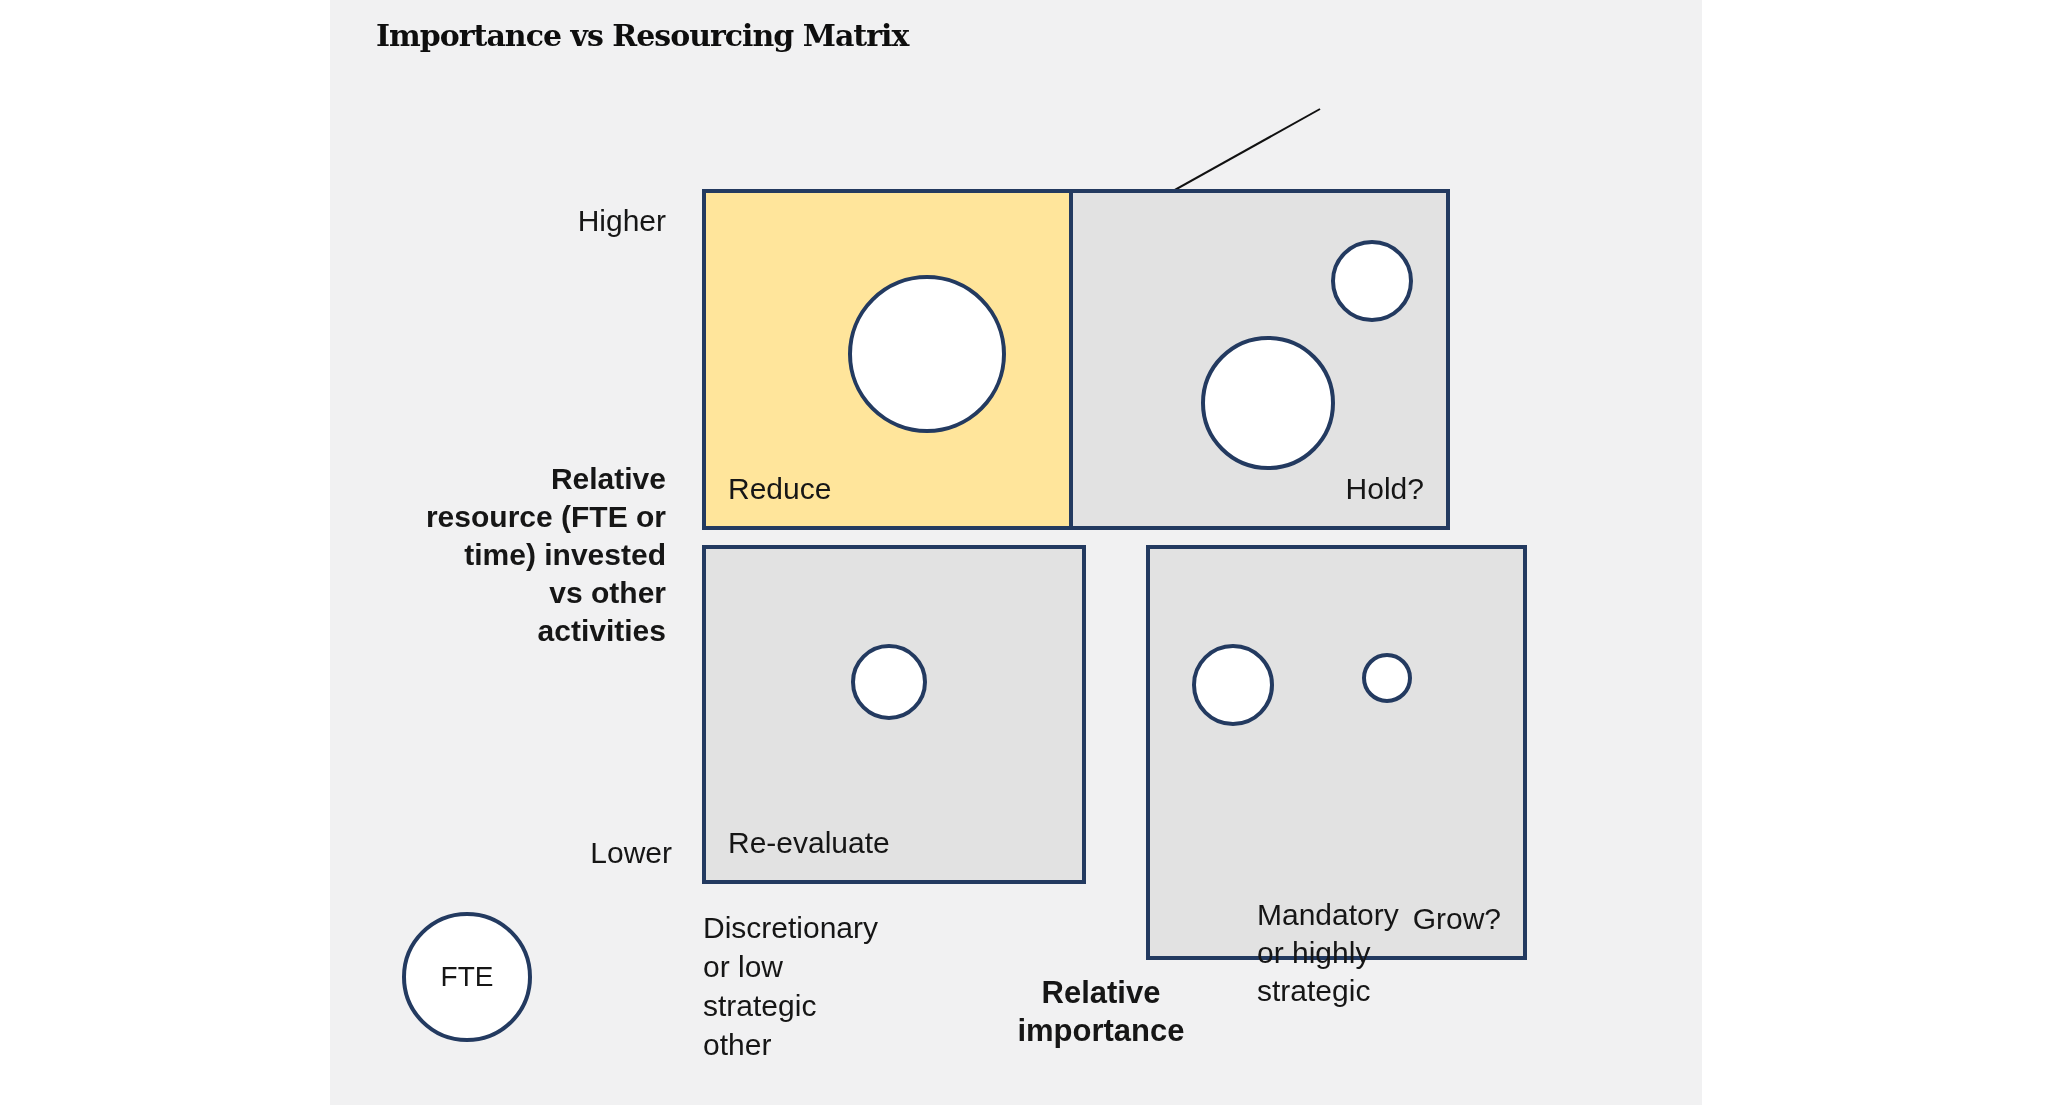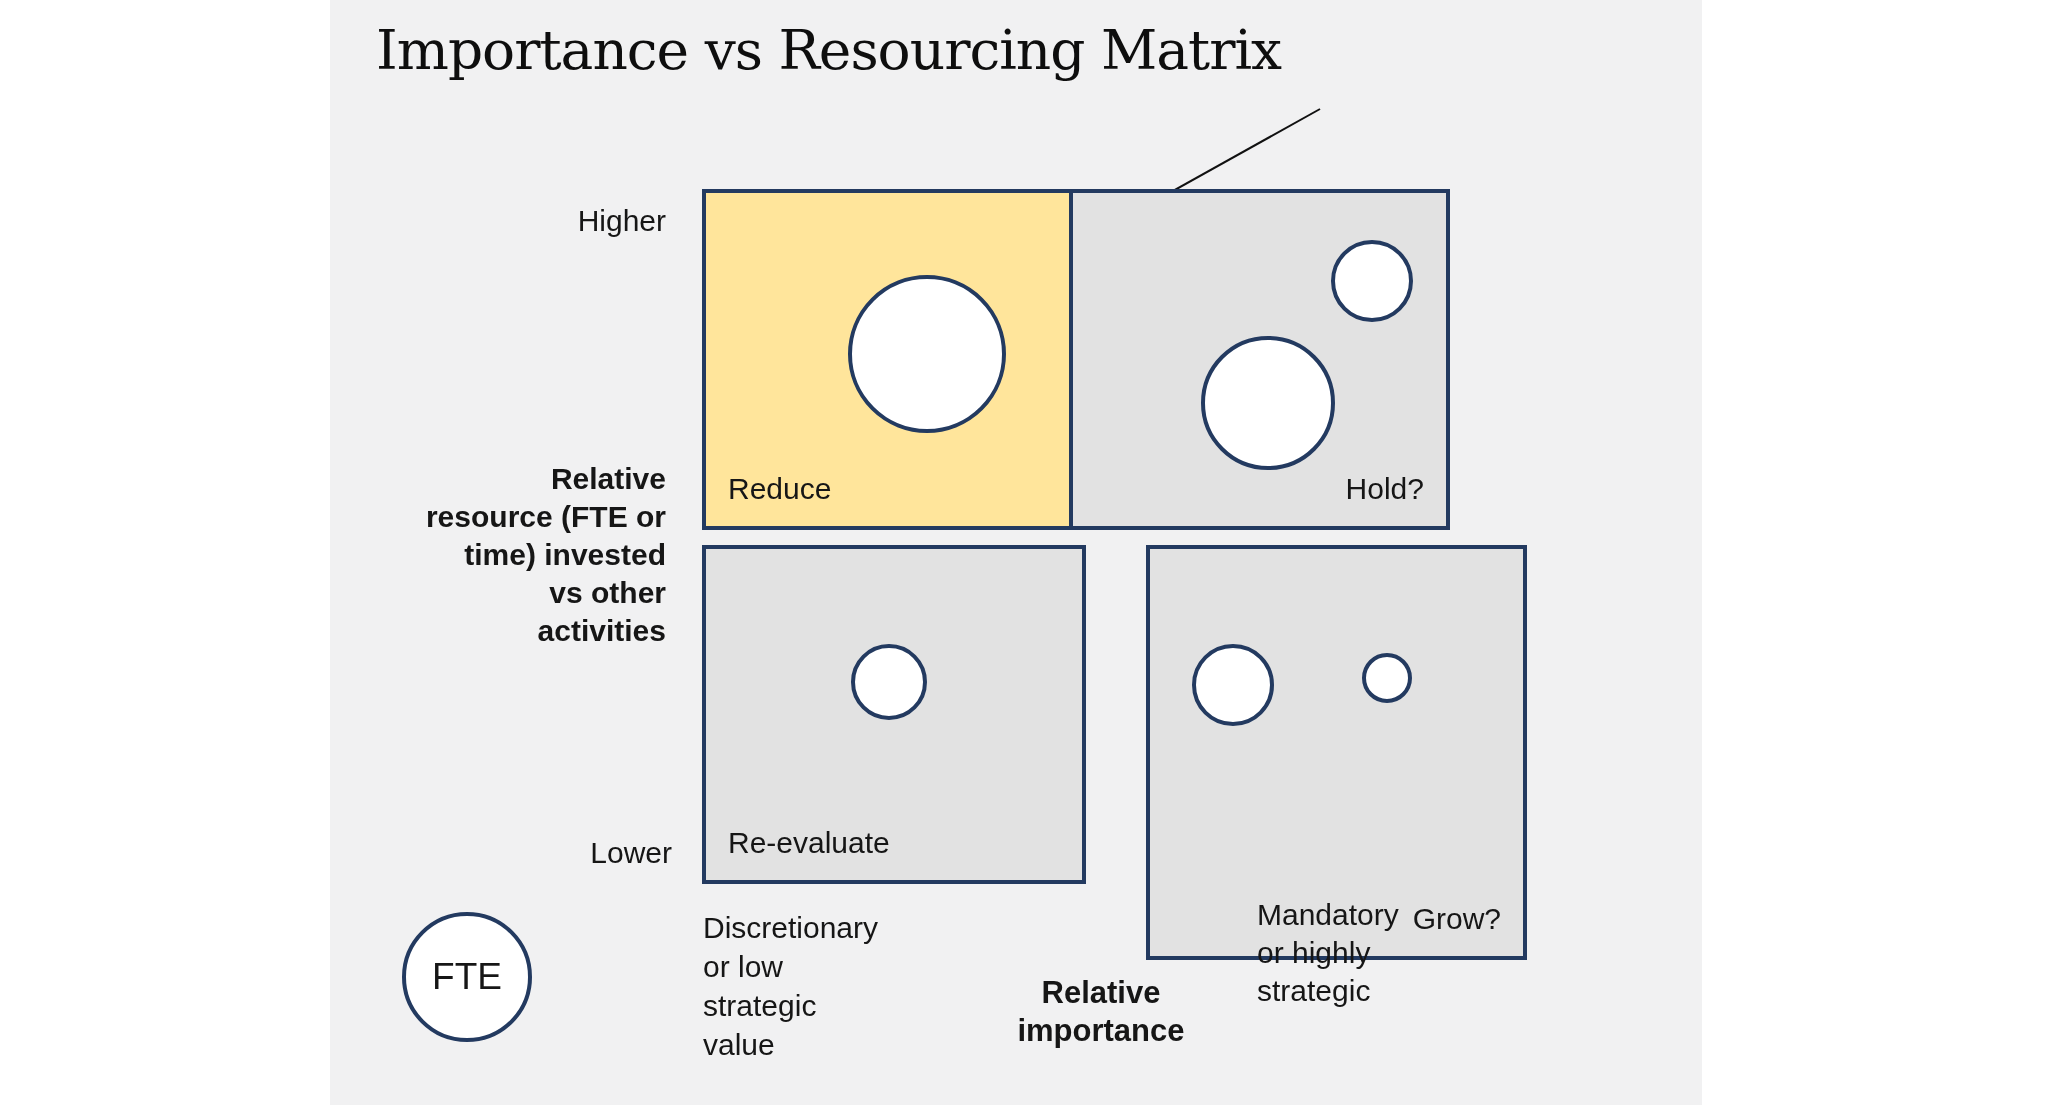--- a/index.html
+++ b/index.html
@@ -1,21 +1,21 @@
 <!DOCTYPE html>
 <html><head>
 <meta charset="utf-8">
 <style>
   html,body { margin:0; padding:0; background:#ffffff; }
   .page { position:relative; width:2048px; height:1105px; background:#ffffff; overflow:hidden;
           font-family:"Liberation Sans", sans-serif; }
   .canvas { position:absolute; left:330px; top:0; width:1372px; height:1105px; background:#f1f1f2; }
 
   .title { position:absolute; left:46px; top:18px; font-family:"DejaVu Serif", serif;
-           font-weight:normal; font-size:55px; color:#0e0e0e; letter-spacing:-1px; white-space:nowrap; }
+           font-weight:bold; font-size:30px; color:#0e0e0e; letter-spacing:-1px; white-space:nowrap; }
 
   .annotation { position:absolute; left:1010px; top:18px; font-size:30px; line-height:41px;
                 color:#161616; white-space:pre-line; }
 
   svg.arrow { position:absolute; left:0; top:0; width:1372px; height:1105px; pointer-events:none; }
 
   .quad { position:absolute; border:4px solid #233a60; box-sizing:border-box;padding-left:25px; }
   #quad-reduce     { left:372px; top:189px; width:384px; height:341px; }
   #quad-hold       { left:739px; top:189px; width:381px; height:341px; }
   #quad-reevaluate { left:372px; top:545px; width:384px; height:339px; }
@@ -35,21 +35,21 @@
              line-height:38px; white-space:pre-line; }
   #x-low   { left:373px; top:908px; line-height:39px; white-space:pre-line; }
   #x-title { left:671px; width:200px; text-align:center; top:974px; font-weight:bold;
              font-size:31px; line-height:38px; white-space:pre-line; }
   #x-high  { left:927px; width:201px; top:896px; line-height:38px;
              white-space:pre-line; }
 
   .legend-circle { position:absolute; left:72px; top:912px; width:130px; height:130px;
                    border-radius:50%; background:#ffffff; border:4px solid #233a60;
                    box-sizing:border-box; display:flex; align-items:center; justify-content:center;
-                   font-size:37px; color:#161616; }
+                   font-size:28px; color:#161616; }
 </style>
 </head>
 <body>
 
 <div class="page">
   <div class="canvas">
 
     <div class="title">Importance vs Resourcing Matrix</div>
 
 
@@ -88,21 +88,21 @@
     <div class="axis-label" id="y-low">Lower</div>
     <div class="axis-label" id="y-title">Relative
 resource (FTE or
 time) invested
 vs other
 activities</div>
 
     <div class="axis-label" id="x-low">Discretionary
 or low
 strategic
-value</div>
+other</div>
     <div class="axis-label" id="x-title">Relative
 importance</div>
     <div class="axis-label" id="x-high">Mandatory
 or highly
 strategic</div>
 
     <div class="legend-circle">
       <span>FTE</span>
     </div>
 

